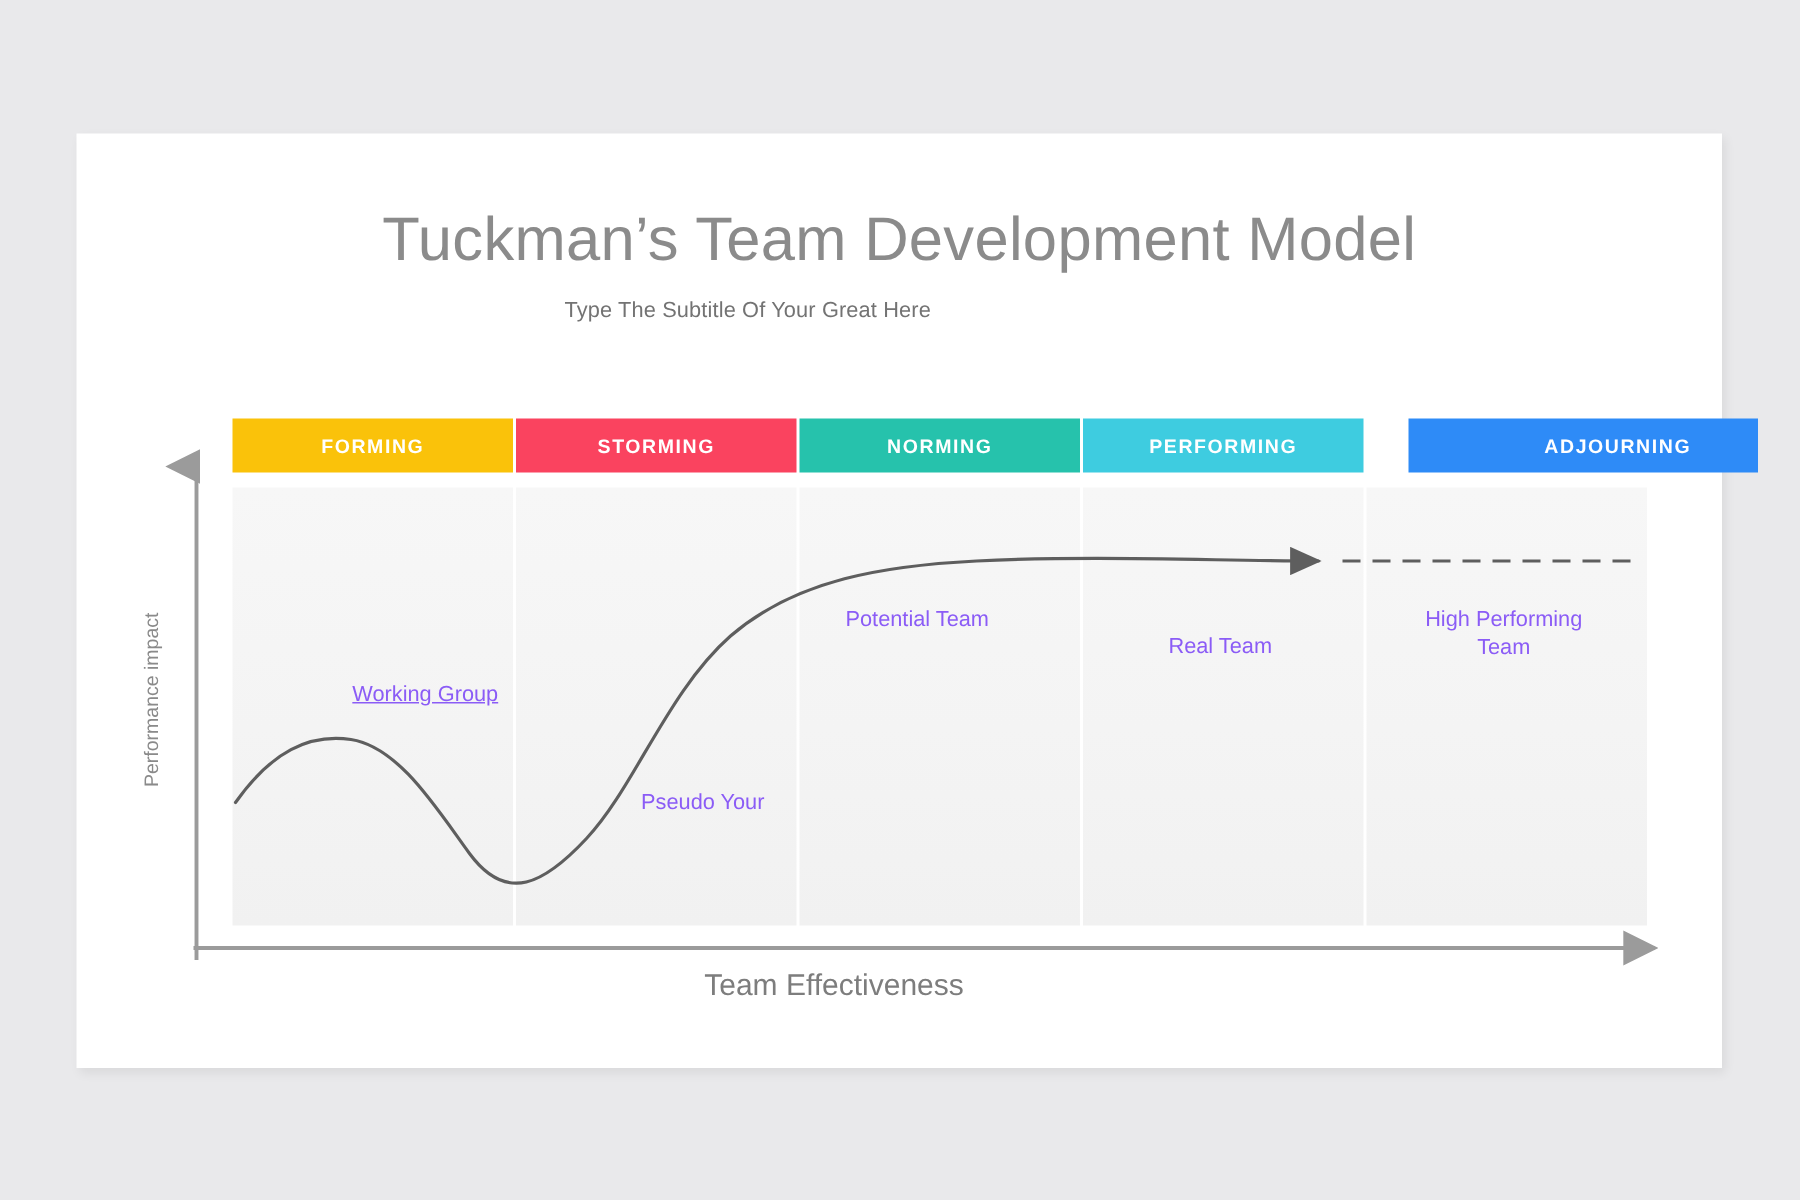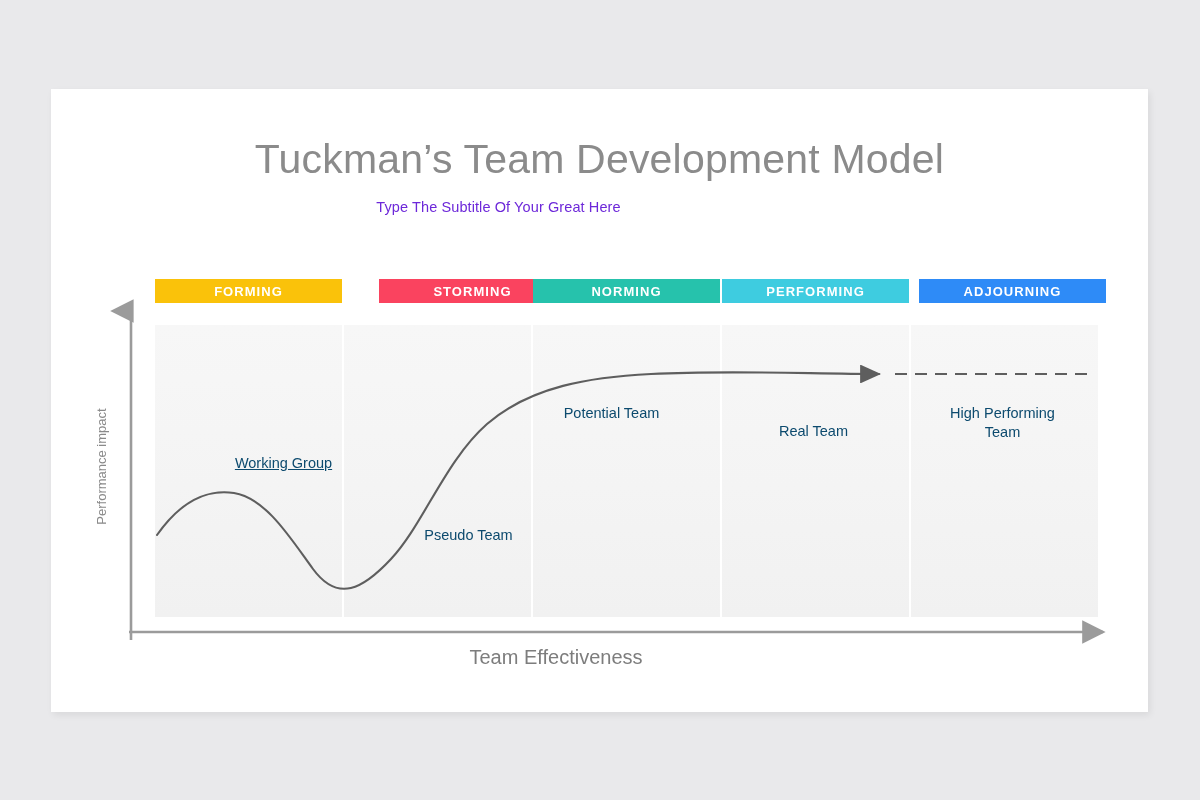--- a/index.html
+++ b/index.html
@@ -35,34 +35,34 @@
     white-space: nowrap;
   }
   #page-subtitle {
     position: absolute;
     left: 0;
     top: 110px;
     width: 895px;
     text-align: center;
     font-size: 14.5px;
     font-weight: 400;
-    color: #6d28d9;
+    color: #737373;
     letter-spacing: 0.1px;
   }
   #diagram {
     position: absolute;
     left: 0;
     top: 0;
     width: 1097px;
     height: 623px;
   }
   .stage-header {
     position: absolute;
     top: 190px;
-    height: 24px;
+    height: 36px;
     display: flex;
     align-items: center;
     justify-content: center;
   }
   .stage-header-label {
     color: #ffffff;
     font-size: 13px;
     font-weight: bold;
     letter-spacing: 1.05px;
     text-align: center;
@@ -71,21 +71,21 @@
   .stage-panel {
     position: absolute;
     top: 236px;
     height: 292px;
     background: linear-gradient(to bottom, #f7f7f7 0%, #f4f4f4 55%, #f1f1f1 100%);
   }
   .stage-note {
     position: absolute;
     text-align: center;
     font-size: 14.5px;
-    color: #0c4a6e;
+    color: #8b5cf6;
     line-height: 19px;
     white-space: pre-line;
   }
   #y-axis-title {
     position: absolute;
     left: -40px;
     top: 370px;
     width: 180px;
     text-align: center;
     font-size: 13px;
@@ -153,35 +153,35 @@
                C 287 514, 312 500, 340 470
                C 372 436, 394 372, 436 335
                C 480 297, 540 288, 600 285
                C 680 281, 760 285, 828 285" fill="none" stroke="#5e5e5e" stroke-width="2.1" stroke-linecap="round" marker-end="url(#curve-arrow)"></path>
       <line x1="844" y1="285" x2="1044" y2="285" stroke="#5e5e5e" stroke-width="2.1" stroke-dasharray="12 8"></line>
     </svg>
 
     <div class="stage-header" style="left:104px; width:187px; background:#fac20a;">
       <span class="stage-header-label">FORMING</span>
     </div>
-    <div class="stage-header" style="left:293px; width:187px; background:#fa435f;margin-left:35px;">
+    <div class="stage-header" style="left:293px; width:187px; background:#fa435f;">
       <span class="stage-header-label">STORMING</span>
     </div>
     <div class="stage-header" style="left:671px; width:187px; background:#3ecce0;">
       <span class="stage-header-label">PERFORMING</span>
     </div>
     <div class="stage-header" style="left:482px; width:187px; background:#26c2ac;">
       <span class="stage-header-label">NORMING</span>
     </div>
-    <div class="stage-header" style="left:868px; width:187px; background:#2e8bf7;">
+    <div class="stage-header" style="left:888px; width:187px; background:#2e8bf7;padding-left:46px;">
       <span class="stage-header-label">ADJOURNING</span>
     </div>
 
     <div class="stage-note" style="left:129px; top:365px; width:207px;text-decoration:underline;">Working Group</div>
-    <div class="stage-note" style="left:314px; top:437px; width:207px;">Pseudo Team</div>
+    <div class="stage-note" style="left:314px; top:437px; width:207px;">Pseudo Your</div>
     <div class="stage-note" style="left:457px; top:315px; width:207px;">Potential Team</div>
     <div class="stage-note" style="left:848px; top:315px; width:207px;">High Performing
 Team</div>
     <div class="stage-note" style="left:659px; top:333px; width:207px;">Real Team</div>
 
     <div id="y-axis-title">Performance impact</div>
     <div id="x-axis-title">Team Effectiveness</div>
 
   </div>
 </div>

